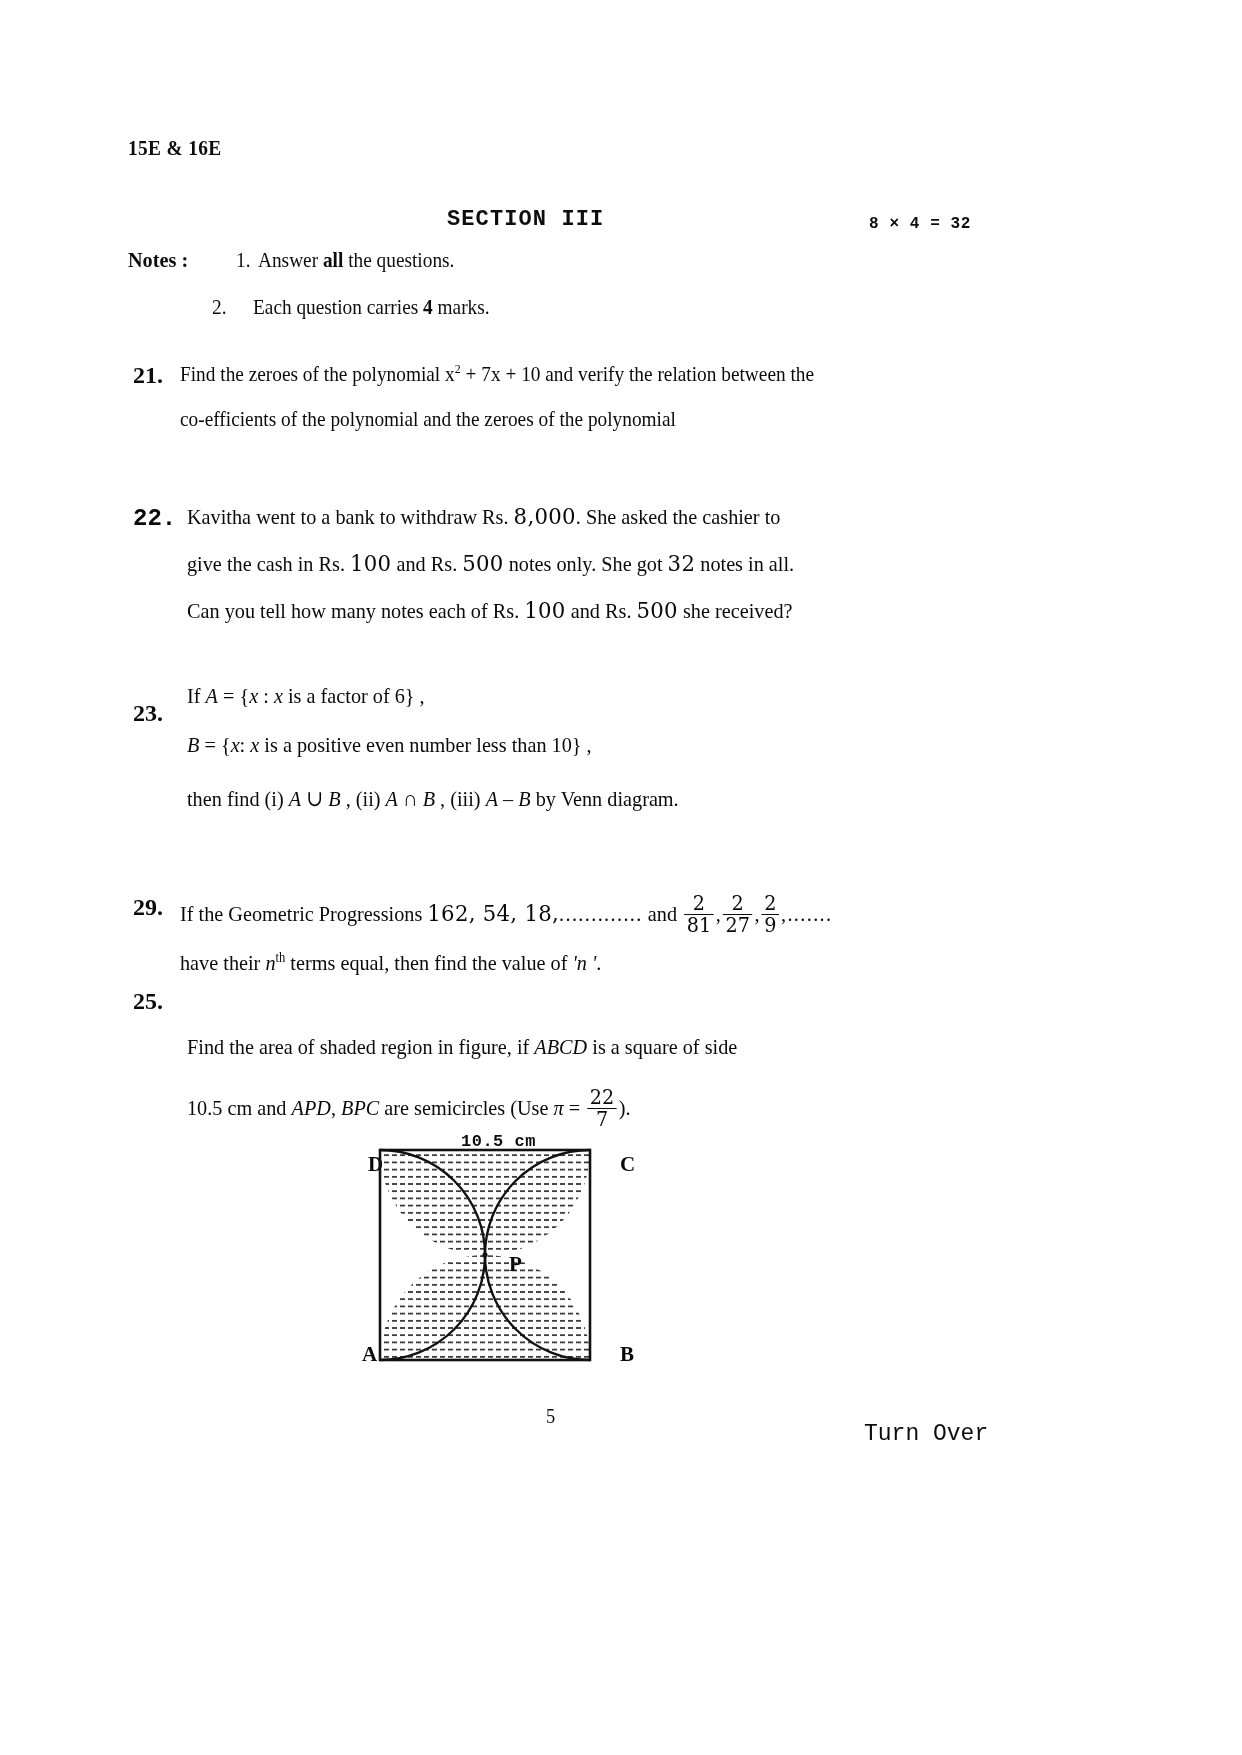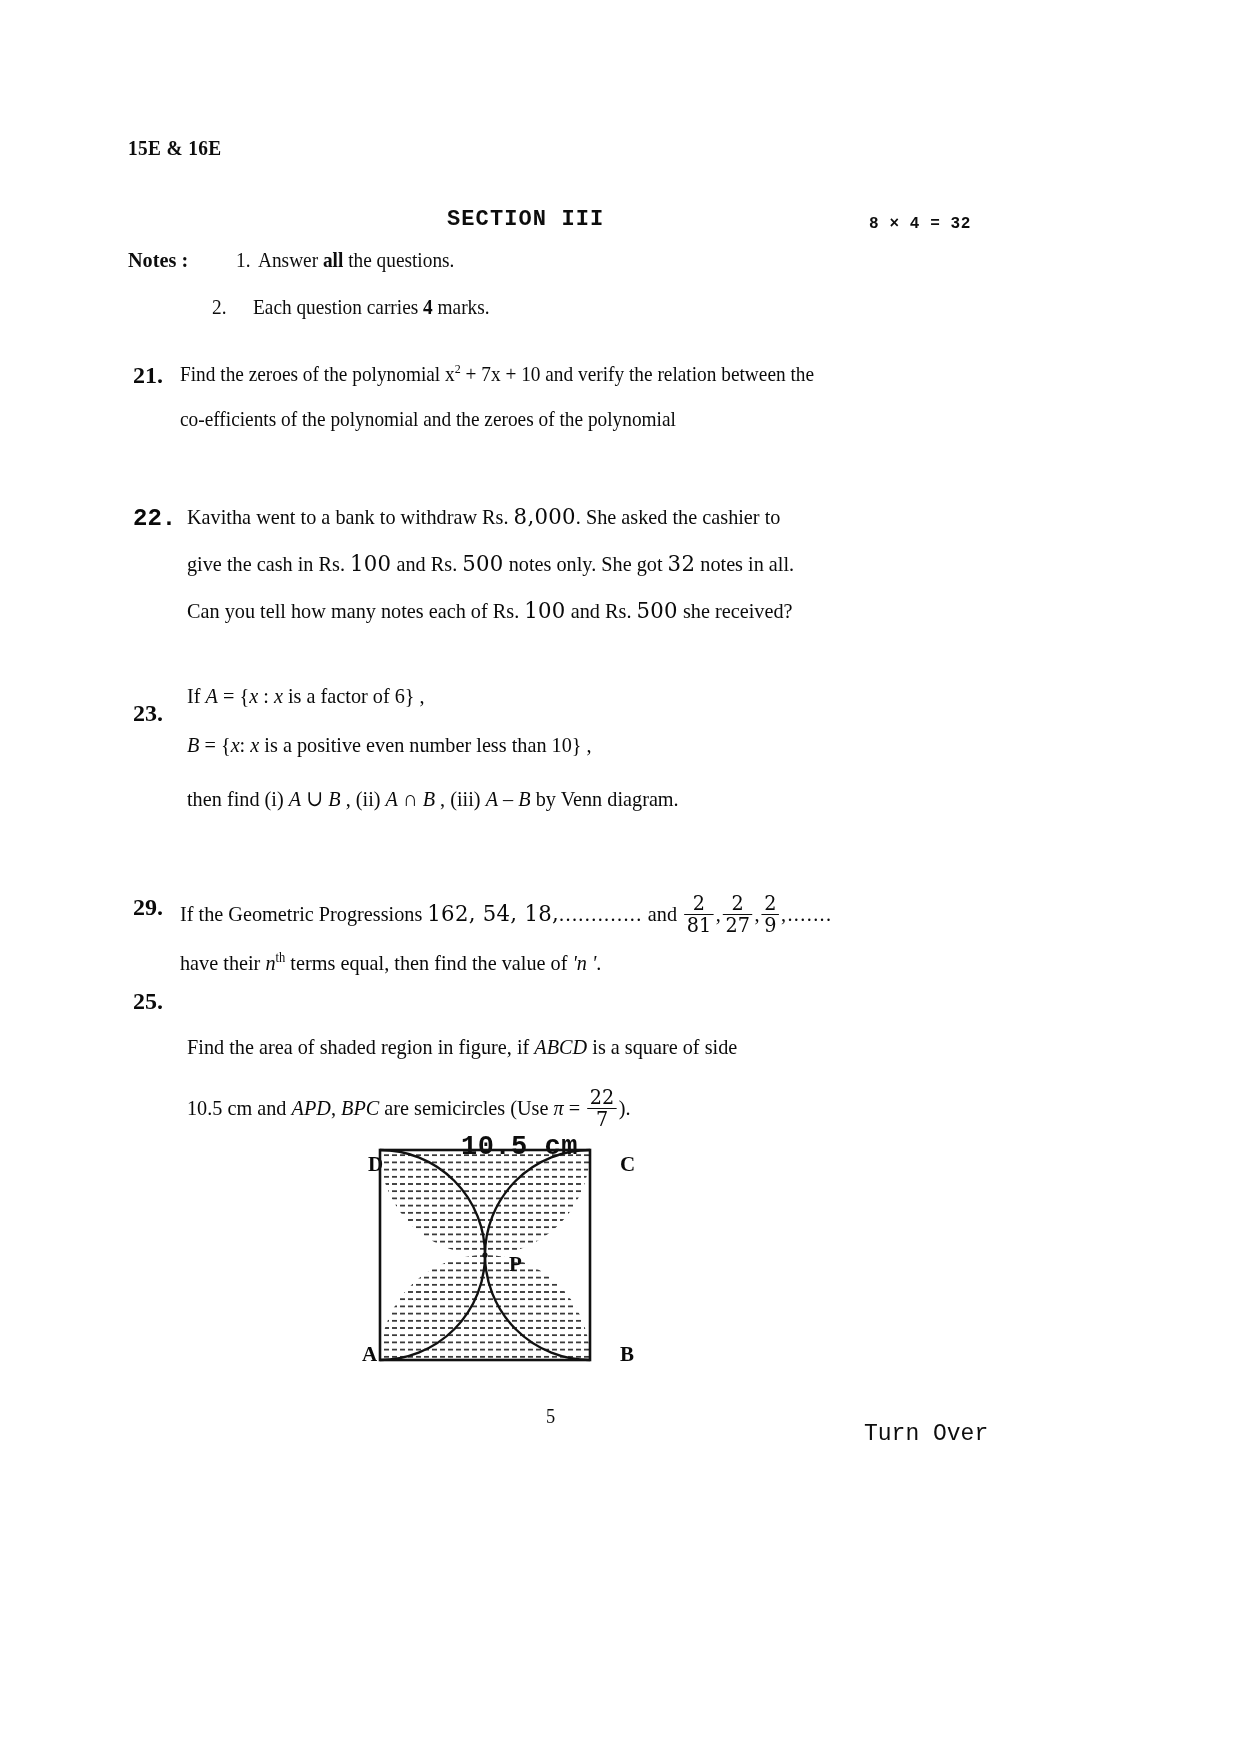--- a/index.html
+++ b/index.html
@@ -135,21 +135,21 @@
   #figure-wrap {
     position: absolute;
     left: 360px;
     top: 1130px;
     width: 300px;
     height: 250px;
   }
   #fig-label-top {
     position: absolute;
     left: 461px; top: 1132px;
-    font-size: 27px;
+    font-size: 17px;
     font-weight: bold;
     letter-spacing: 0.5px;
   }
   .vlabel {
     position: absolute;
     font-size: 21px;
     font-weight: bold;
     font-family: "Liberation Serif", "DejaVu Serif", serif;
   }
   #lbl-D { left: 368px; top: 1152px; }

